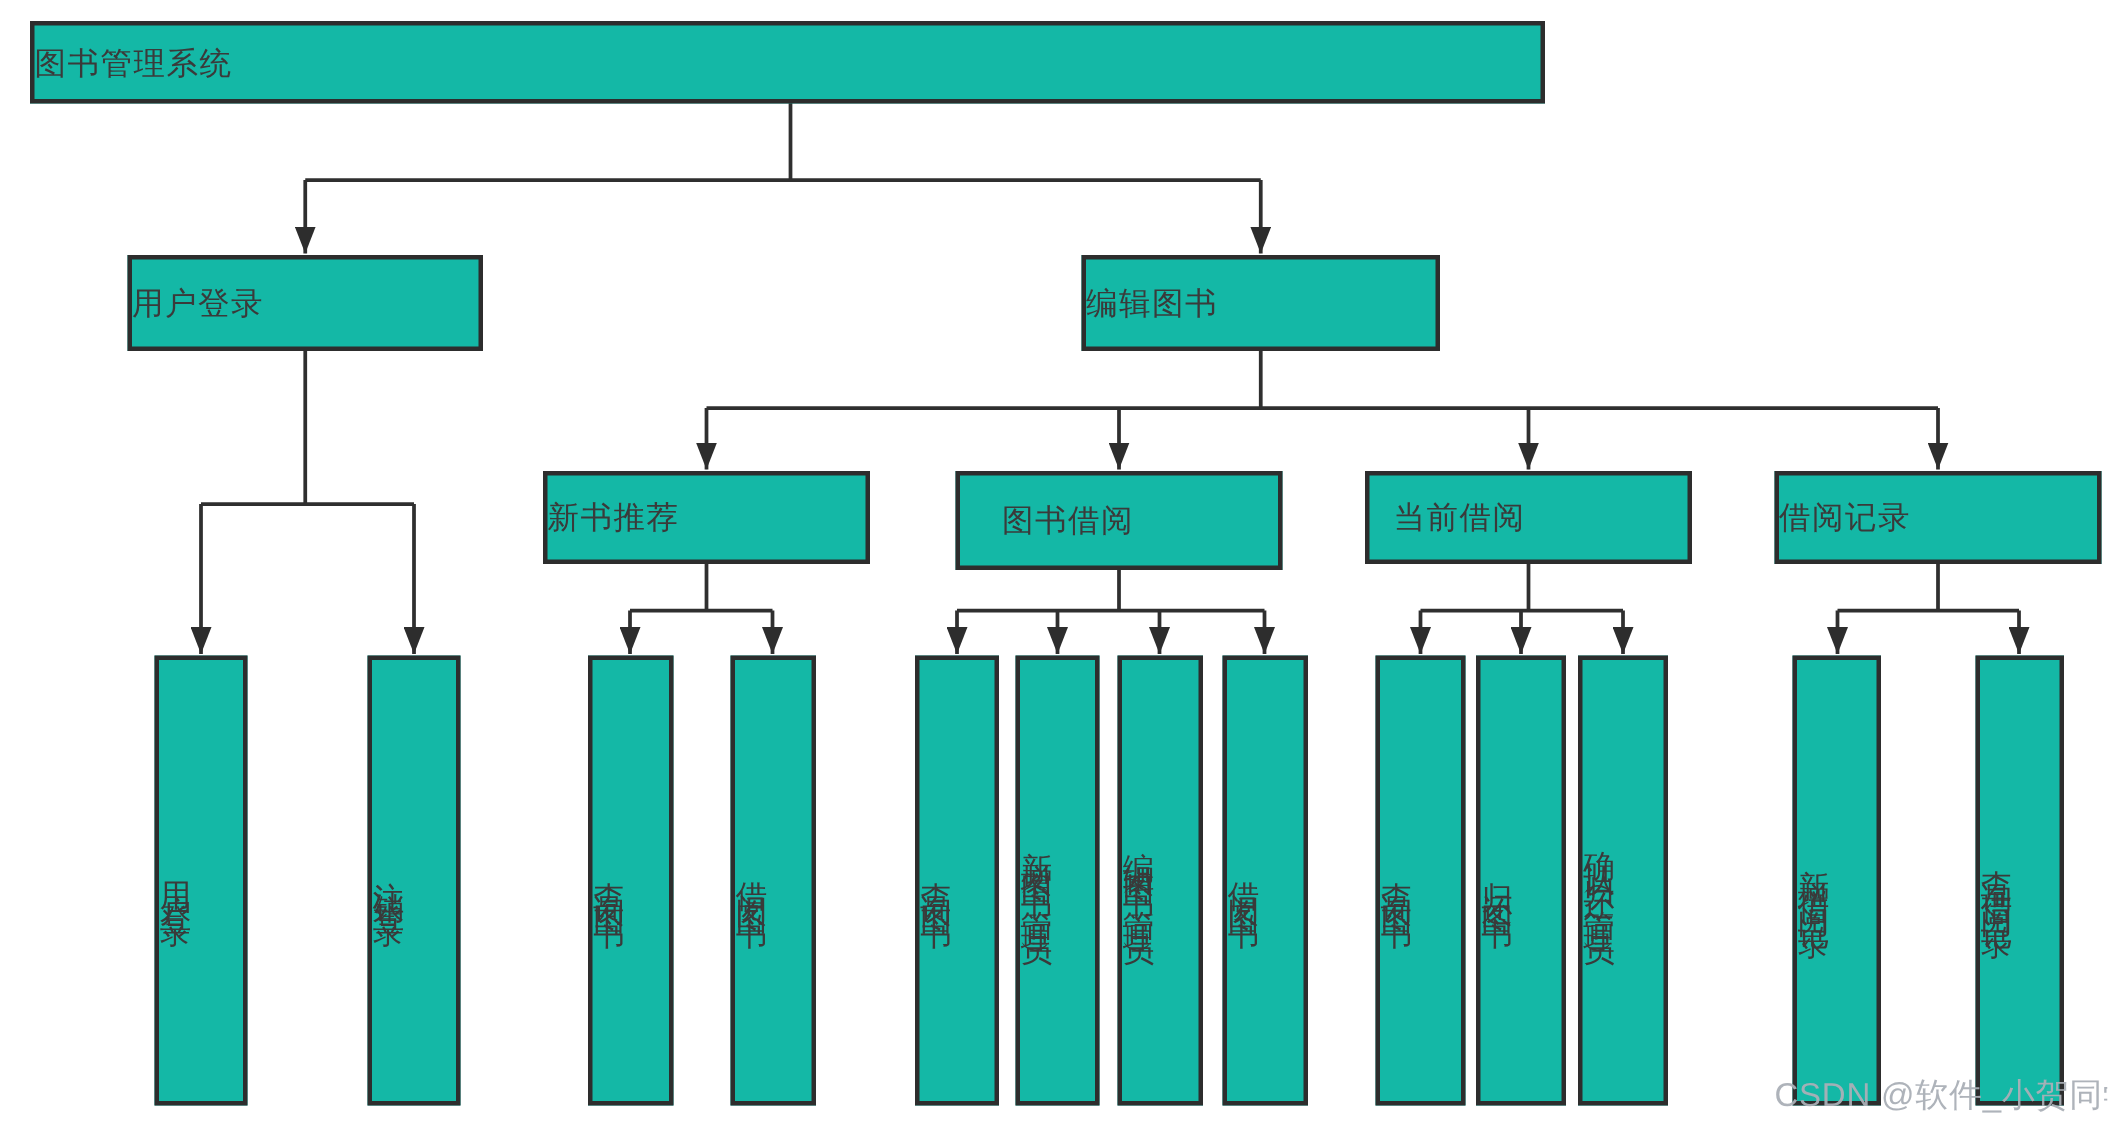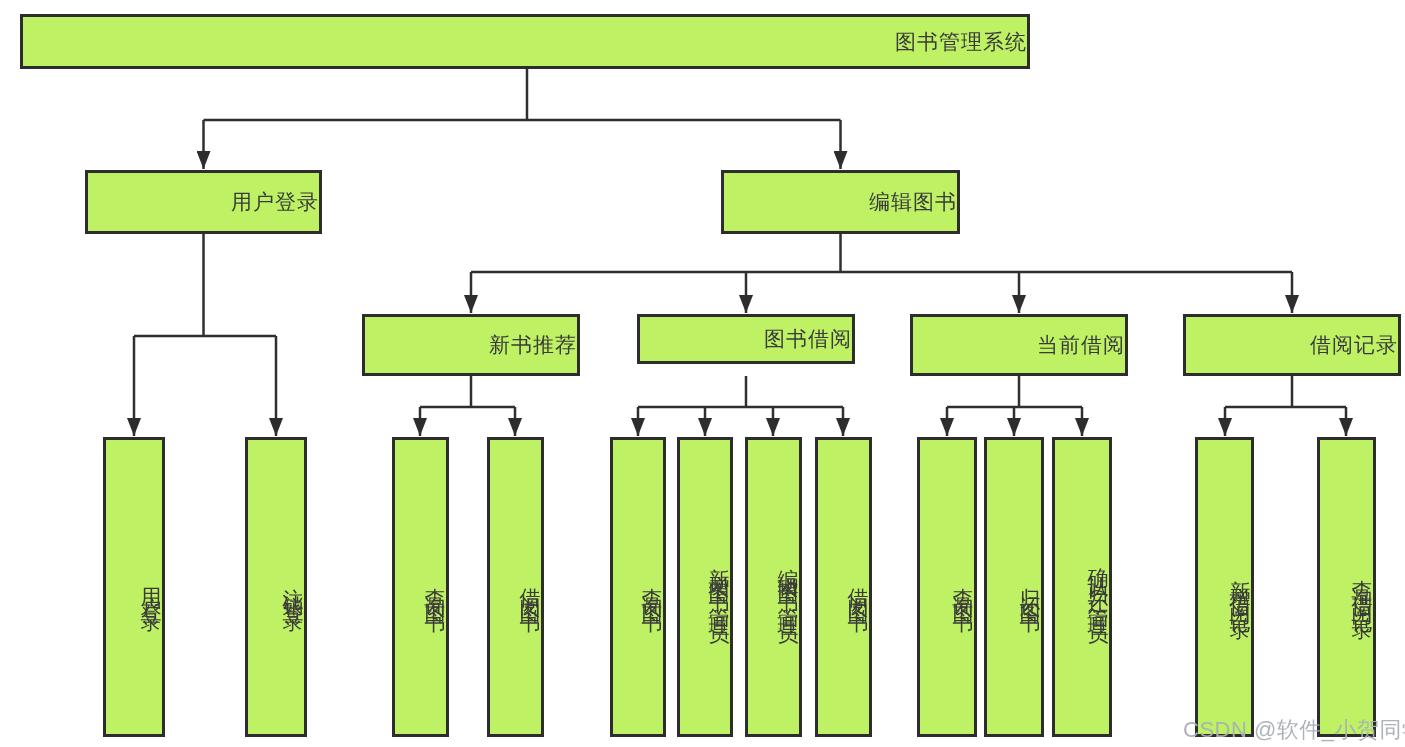--- a/index.html
+++ b/index.html
@@ -18,24 +18,24 @@
   }
   svg.connectors path.ln {
     stroke: #2f2f2f;
     stroke-width: 2.5;
     fill: none;
   }
   .node {
     position: absolute;
     box-sizing: border-box;
     border: 3px solid #2d2d2d;
-    background: #bef264;
+    background: #14b8a6;
     display: flex;
     align-items: center;
-    justify-content: flex-end;
+    justify-content: flex-start;
     color: #3a3a3a;
     font-size: 21px;
     letter-spacing: 1px;
   }
   .node .vtext {
     writing-mode: vertical-rl;
     text-orientation: mixed;
     letter-spacing: 8px;
     line-height: 1;
     font-size: 21px;
@@ -112,21 +112,21 @@
   <div class="node" style="left:85px; top:170px; width:237px; height:64px;">
     <span>用户登录</span>
   </div>
   <div class="node" style="left:721px; top:170px; width:239px; height:64px;">
     <span>编辑图书</span>
   </div>
 
   <div class="node" style="left:362px; top:314px; width:218px; height:62px;">
     <span>新书推荐</span>
   </div>
-  <div class="node" style="left:637px; top:314px; width:218px; height:50px;">
+  <div class="node" style="left:637px; top:314px; width:218px; height:66px;padding-left:28px;">
     <span>图书借阅</span>
   </div>
   <div class="node" style="left:910px; top:314px; width:218px; height:62px;padding-left:16px;">
     <span>当前借阅</span>
   </div>
   <div class="node" style="left:1183px; top:314px; width:218px; height:62px;">
     <span>借阅记录</span>
   </div>
 
   <div class="node" style="left:103px; top:437px; width:62px; height:300px;">

